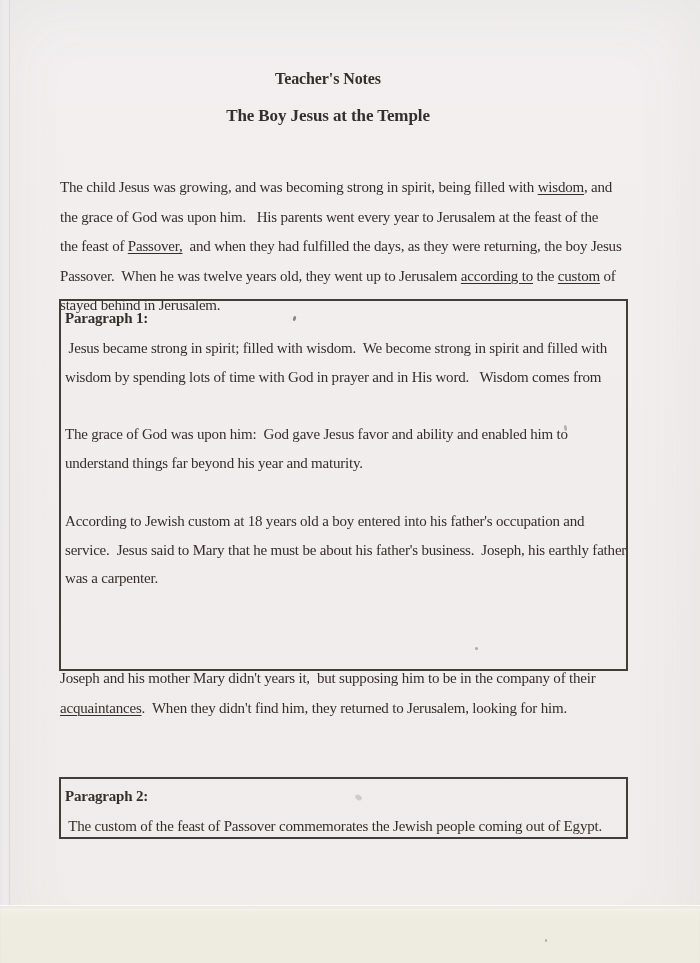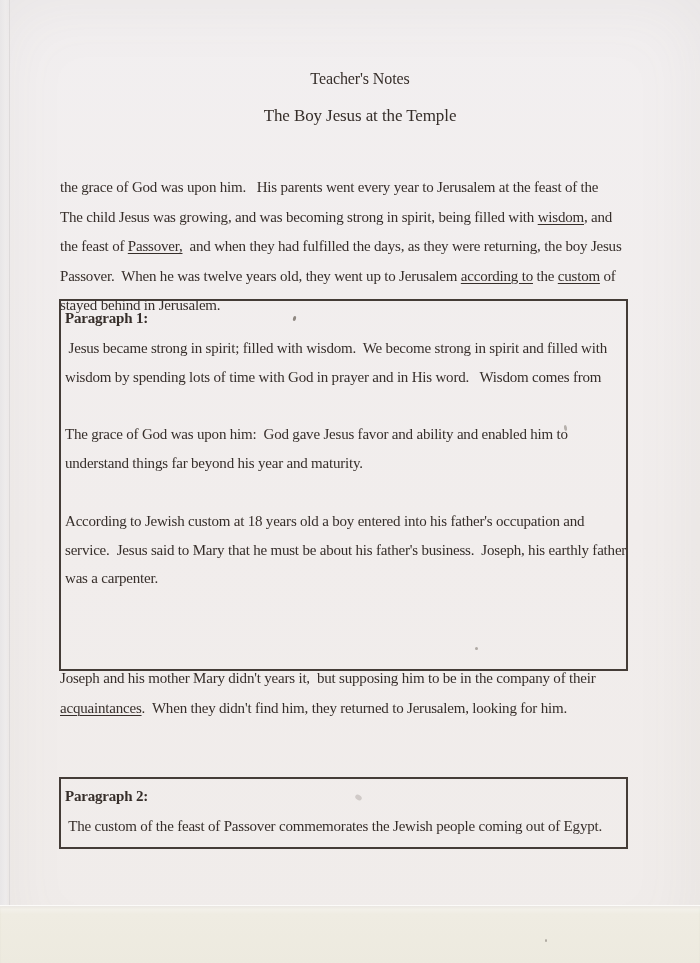--- a/index.html
+++ b/index.html
@@ -10,35 +10,35 @@
     color:#362e2a;
     box-shadow:inset 0 0 70px rgba(120,110,105,0.08);
   }
   .left-edge{position:absolute;left:0;top:0;width:9px;height:963px;
     background:linear-gradient(90deg,#e8e6e7 0,#eeecec 6px,rgba(238,236,236,0) 9px);
     border-right:1px solid rgba(200,196,195,0.35);}
   .bottom-band{position:absolute;left:0;top:905px;width:700px;height:58px;
     background:linear-gradient(180deg,#f5f3ee 0,#efecE2 8px,#edeadf 100%);
     border-top:1px solid rgba(255,255,255,0.8);
     box-shadow:inset 0 2px 2px rgba(170,164,150,0.12);}
-  .title,.subtitle{position:absolute;left:76px;width:568px;text-align:center;
-    font-weight:normal;margin:0;letter-spacing:-0.1px;}
+  .title,.subtitle{position:absolute;left:44px;width:568px;text-align:center;
+    font-weight:bold;margin:0;letter-spacing:-0.1px;}
   .title{top:70px;font-size:16px;}
   .subtitle{top:106px;font-size:17px;}
   .textblock{position:absolute;font-size:15px;letter-spacing:-0.2px;}
   .line{white-space:pre;}
   .intro{left:60px;top:173px;}
   .intro .line{line-height:29.5px;}
   .middle{left:60px;top:664px;}
   .middle .line{line-height:29.5px;}
   .box{position:absolute;left:59px;width:569px;border:2px solid #443c37;
     padding:2px 0 0 4px;overflow:hidden;font-size:15px;letter-spacing:-0.2px;
     box-sizing:border-box;}
   .box1{top:299px;height:372px;}
-  .box2{top:777px;height:72px;}
+  .box2{top:777px;height:62px;}
   .box .heading{font-weight:bold;line-height:31px;white-space:pre;}
   .box .line{line-height:28.8px;}
   .u{text-decoration:underline;text-decoration-thickness:1px;text-underline-offset:2px;}
   .speck{position:absolute;background:#6e655e;border-radius:50%;opacity:.75;}
   .speck.s1{left:293px;top:316px;width:3px;height:5px;transform:rotate(18deg);}
   .speck.s2{left:564px;top:425px;width:3px;height:6px;opacity:.45;transform:rotate(-10deg);}
   .speck.s3{left:475px;top:647px;width:3px;height:3px;opacity:.5;}
   .speck.s4{left:355px;top:795px;width:7px;height:5px;opacity:.25;transform:rotate(35deg);}
   .speck.s5{left:545px;top:939px;width:2px;height:3px;opacity:.5;}
 </style>
@@ -46,22 +46,22 @@
 <body>
 
 <div class="paper">
   <div class="left-edge"></div>
   <div class="bottom-band"></div>
 
   <h1 class="title">Teacher's Notes</h1>
   <h2 class="subtitle">The Boy Jesus at the Temple</h2>
 
   <div class="textblock intro">
+      <div class="line"><span>The child Jesus was growing, and was becoming strong in spirit, being filled with </span><span class="u">wisdom</span><span>, and</span></div>
       <div class="line"><span>the grace of God was upon him.   His parents went every year to Jerusalem at the feast of the</span></div>
-      <div class="line"><span>The child Jesus was growing, and was becoming strong in spirit, being filled with </span><span class="u">wisdom</span><span>, and</span></div>
       <div class="line"><span>the feast of </span><span class="u">Passover,</span><span>  and when they had fulfilled the days, as they were returning, the boy Jesus</span></div>
       <div class="line"><span>Passover.  When he was twelve years old, they went up to Jerusalem </span><span class="u">according to</span><span> the </span><span class="u">custom</span><span> of</span></div>
       <div class="line"><span>stayed behind in Jerusalem.</span></div>
     </div>
 
   <div class="box box1">
     <div class="heading">Paragraph 1:</div>
     <div>
         <div class="line"><span> Jesus became strong in spirit; filled with wisdom.  We become strong in spirit and filled with</span></div>
         <div class="line"><span>wisdom by spending lots of time with God in prayer and in His word.   Wisdom comes from</span></div>

